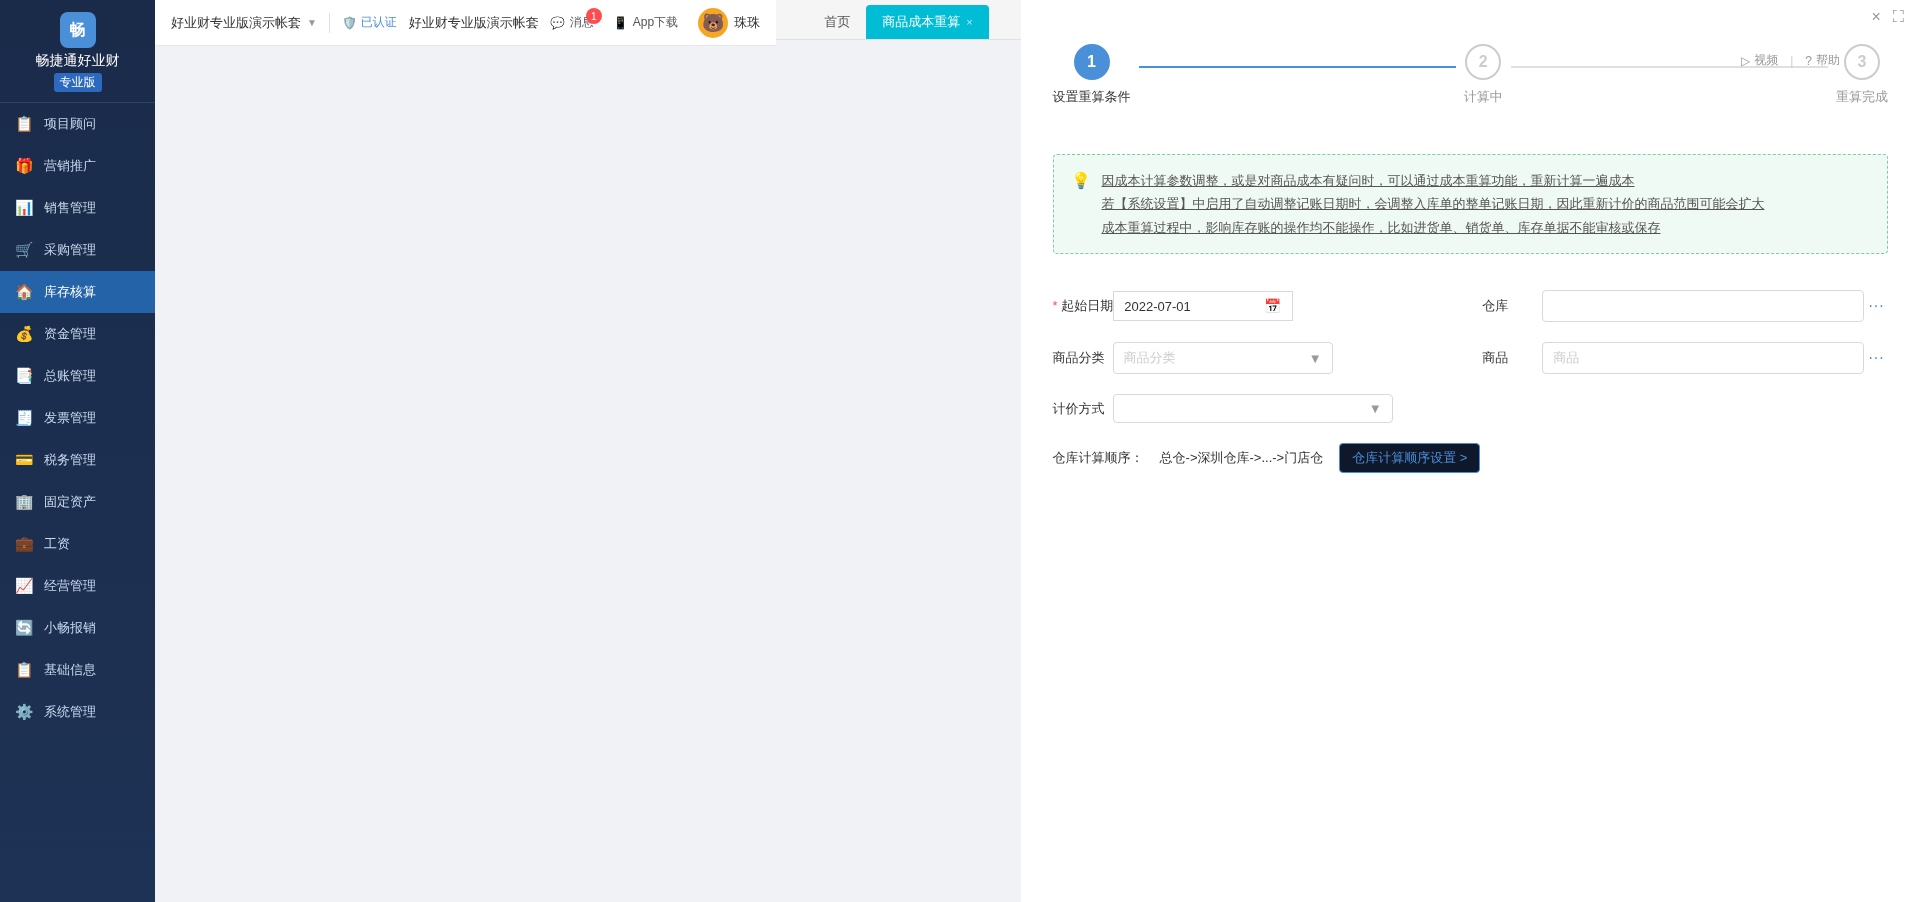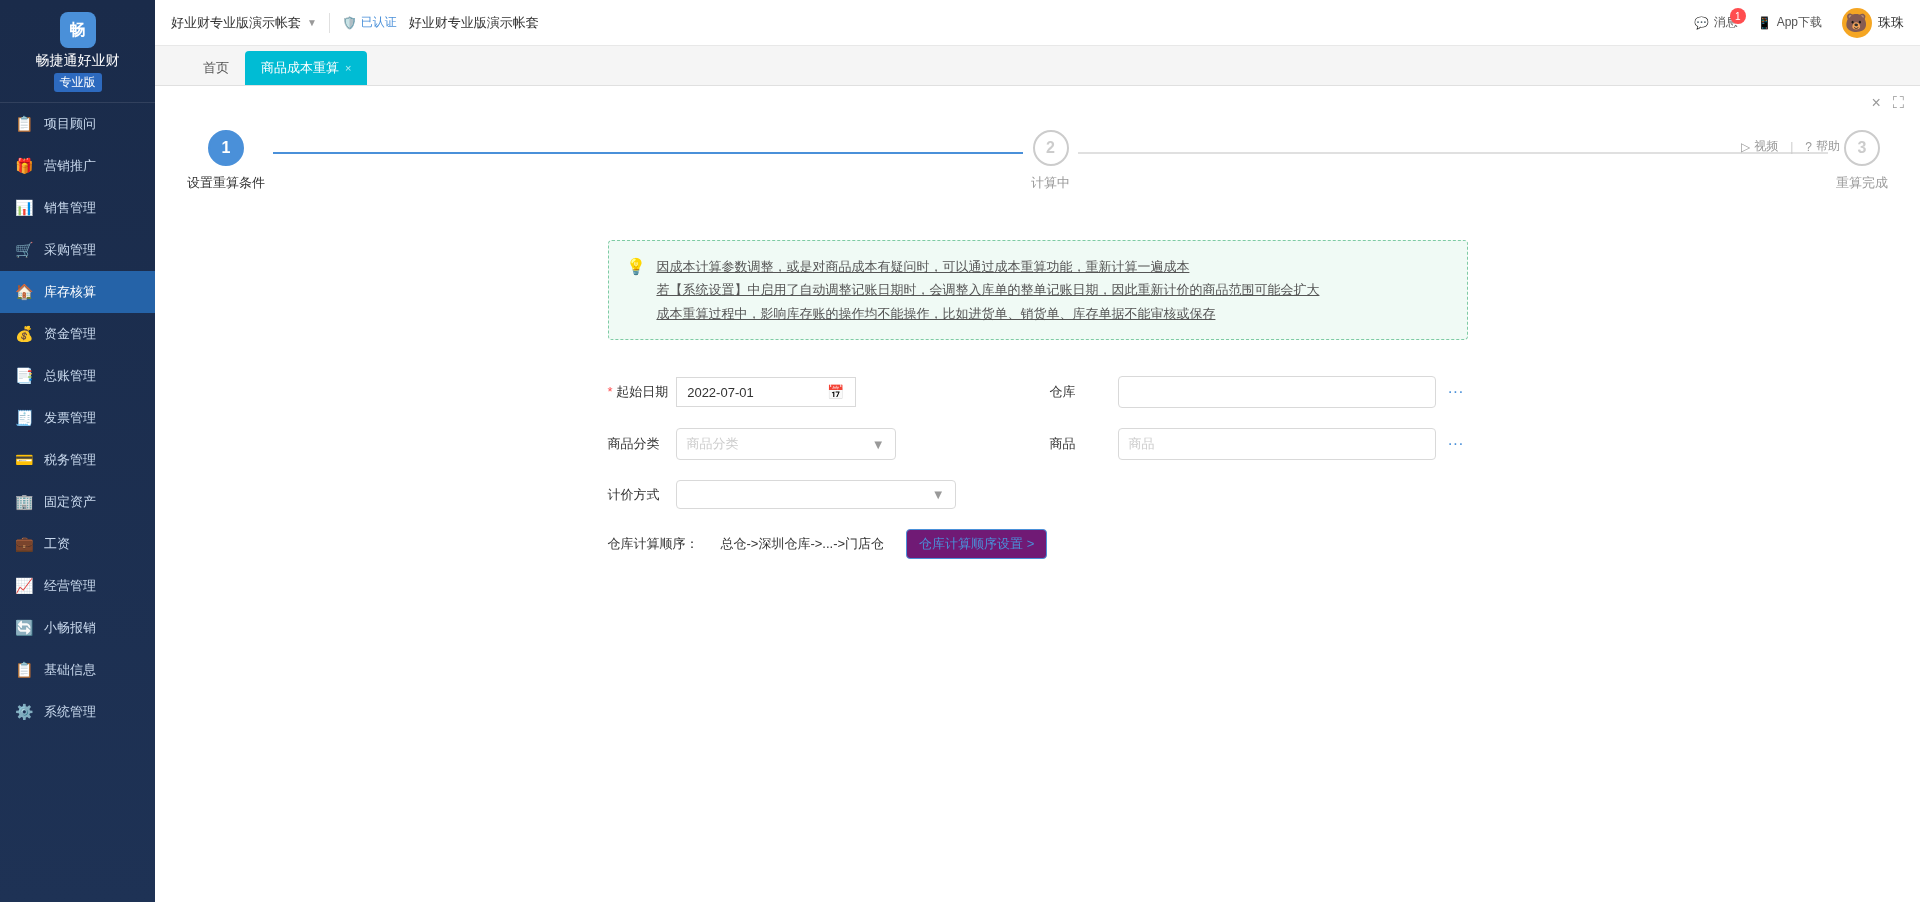--- a/index.html
+++ b/index.html
@@ -52,21 +52,21 @@
     }
     .sidebar-cancel {
       display: flex; align-items: center; justify-content: center;
       color: #c8d8ec; padding: 8px; cursor: pointer; font-size: 12px; gap: 4px;
     }
 
     
     .main-area {
       flex: 1;
       display: flex;
-      flex-direction: column;
+      flex-direction: row;
       overflow: hidden;
     }
 
     
     .header {
       height: 46px;
       background: white;
       display: flex;
       align-items: center;
       padding: 0 16px;
@@ -239,21 +239,21 @@
     }
     .form-row {
       display: flex;
       align-items: center;
       margin-bottom: 20px;
       gap: 24px;
     }
     .form-group {
       display: flex;
       align-items: center;
-      gap: 8px;
+      gap: 0;
       flex: 1;
     }
     .form-label {
       font-size: 13px;
       color: #333;
       white-space: nowrap;
       min-width: 60px;
     }
     .form-label.required::before {
       content: '* ';
@@ -293,27 +293,27 @@
       padding: 6px 10px;
       font-size: 13px;
       color: #999;
       min-width: 280px;
       display: flex; align-items: center; justify-content: space-between;
       cursor: pointer;
     }
 
     
     .warehouse-order {
-      display: flex; align-items: center; gap: 22px;
+      display: flex; align-items: center; gap: 16px;
       margin-bottom: 24px;
     }
     .warehouse-label { font-size: 13px; color: #333; white-space: nowrap; }
     .warehouse-value { font-size: 13px; color: #333; }
     .warehouse-btn {
-      background: #701a75;
+      background: #0f172a;
       border: 1px solid #4a90d9;
       border-radius: 4px;
       color: #4a90d9;
       font-size: 13px;
       padding: 5px 12px;
       cursor: pointer;
       display: flex; align-items: center; gap: 4px;
     }
 
     

